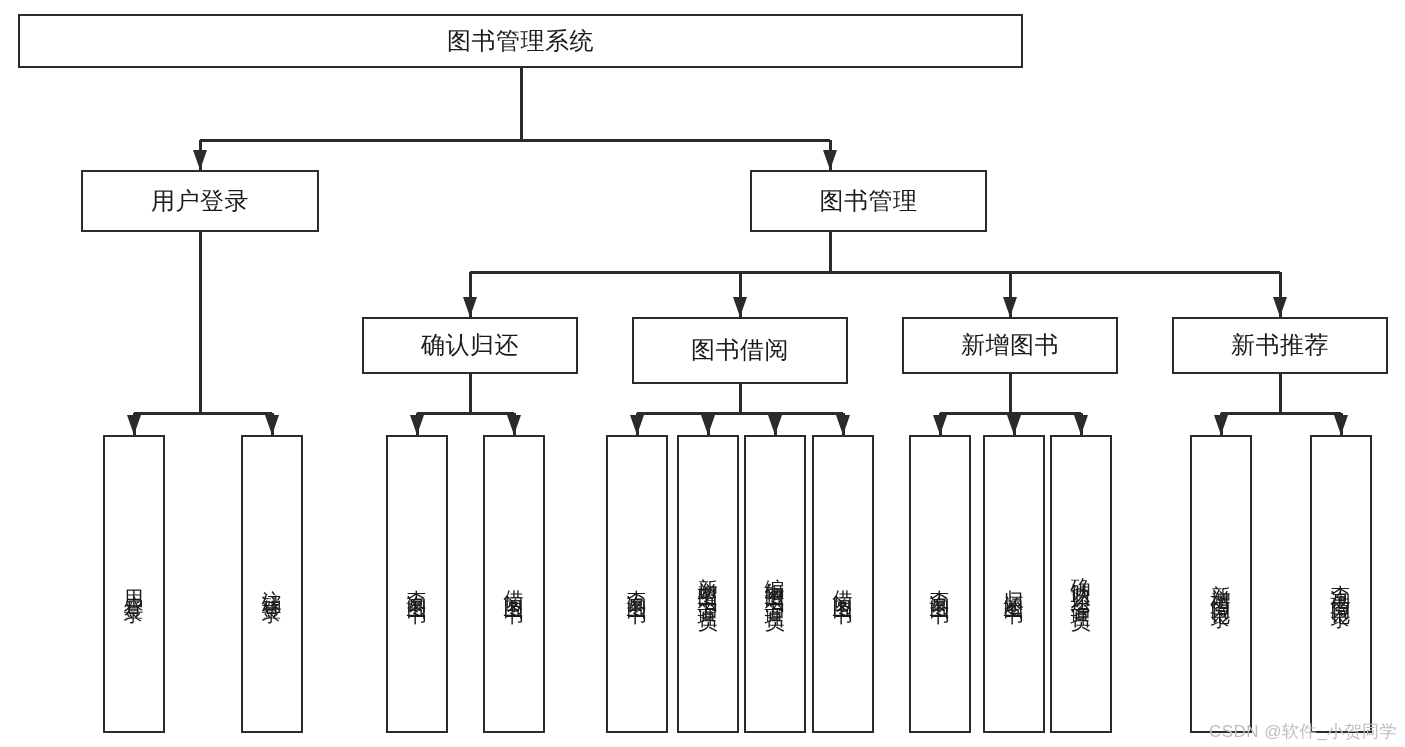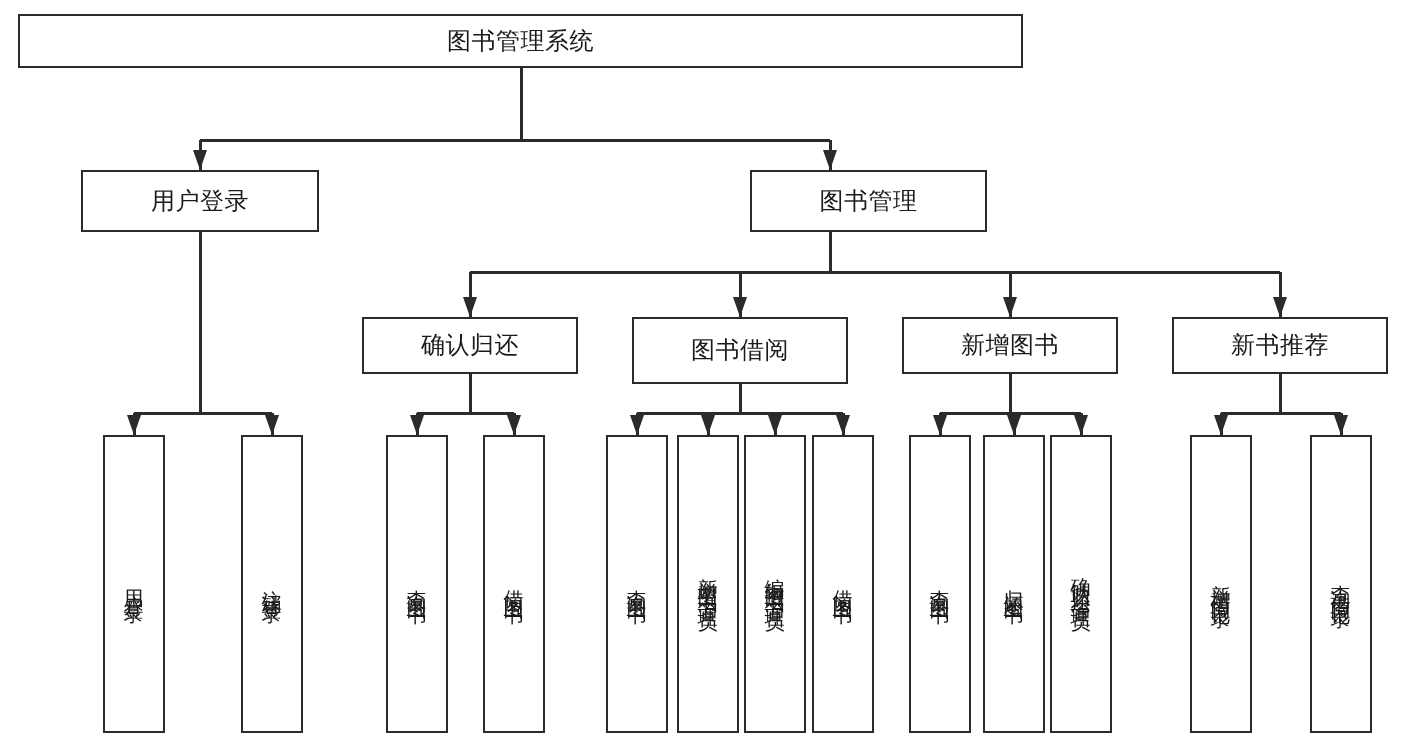--- a/index.html
+++ b/index.html
@@ -178,13 +178,14 @@
       <div class="node v" style="left: 1050px; top: 435px; width: 62px; height: 298px; border-color: rgb(43, 43, 43); background: rgb(255, 255, 255); color: rgb(26, 26, 26);">
         <span class="vtext">确认归还（管理员）</span>
       </div>
       <div class="node v" style="left: 1190px; top: 435px; width: 62px; height: 298px; border-color: rgb(43, 43, 43); background: rgb(255, 255, 255); color: rgb(26, 26, 26);">
         <span class="vtext">新增借阅记录</span>
       </div>
       <div class="node v" style="left: 1310px; top: 435px; width: 62px; height: 298px; border-color: rgb(43, 43, 43); background: rgb(255, 255, 255); color: rgb(26, 26, 26);">
         <span class="vtext">查询借阅记录</span>
       </div>
     </div>
+  <div id="watermark">CSDN @软件_小贺同学</div>
 </div>
 
 </body></html>

